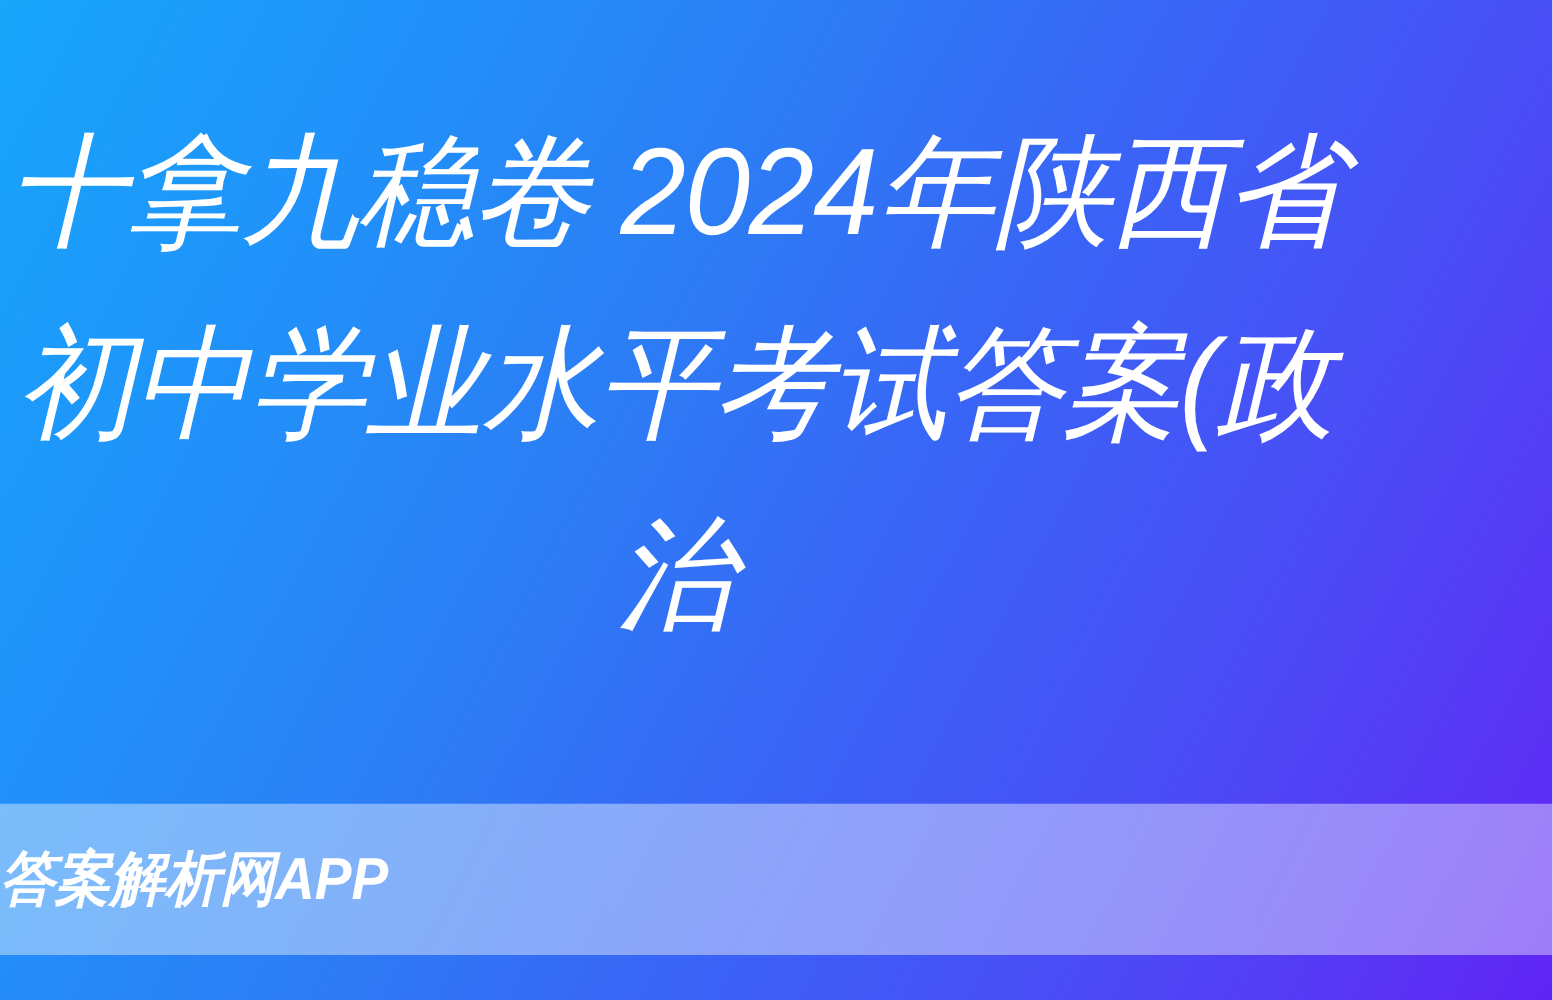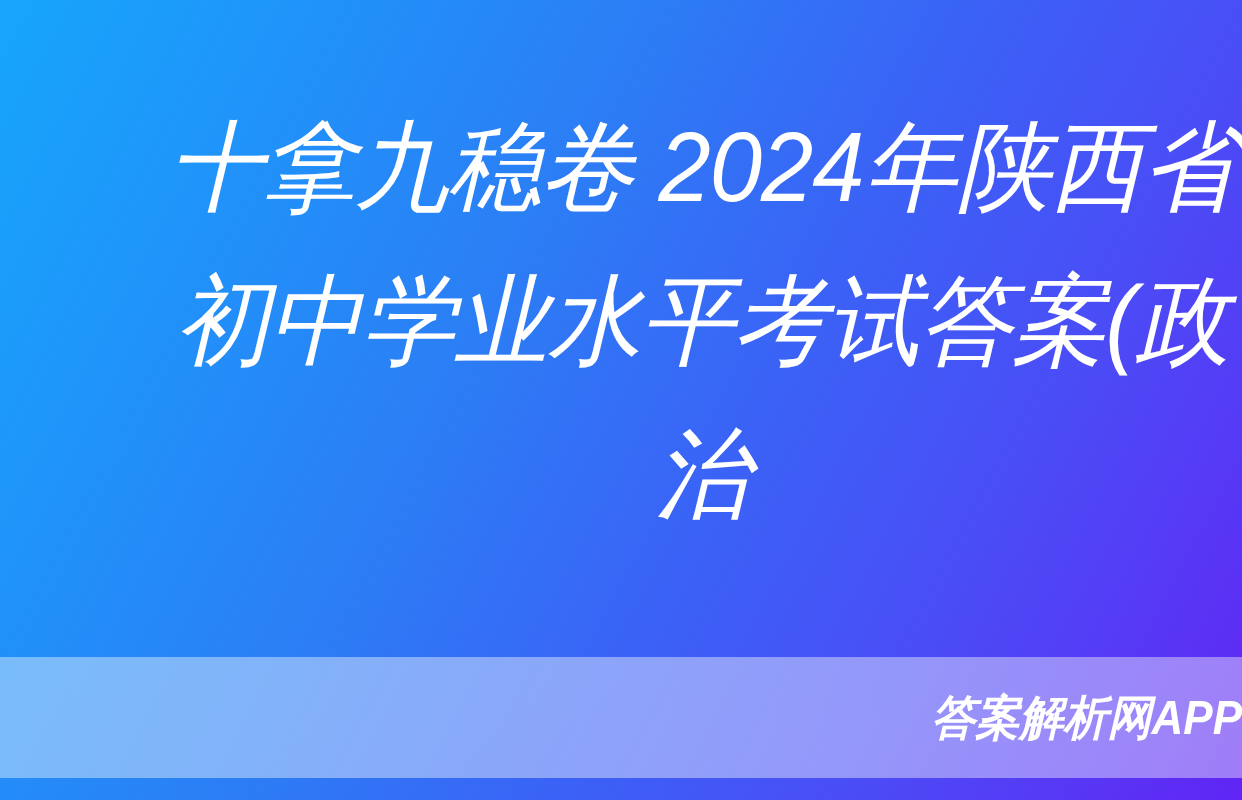--- a/index.html
+++ b/index.html
@@ -22,26 +22,26 @@
       #1f94fa 18%,
       #2b7ff5 38%,
       #3a63f6 58%,
       #4a4df6 76%,
       #5a33f5 92%,
       #6024f4 100%);
   }
   .title-area {
     position: absolute;
     left: 0;
-    top: 14px;
+    top: 0;
     width: 1242px;
     height: 614px;
     display: flex;
     align-items: center;
-    justify-content: flex-end;
+    justify-content: flex-start;
   }
   .title-text {
     width: 1080px;
     margin: 0;
     padding: 0;
     color: #ffffff;
     font-size: 94px;
     line-height: 146px;
     font-weight: 500;
     font-style: italic;
@@ -49,30 +49,30 @@
     letter-spacing: -1px;
     transform: scale(1.0, 1.05);
     transform-origin: center center;
     white-space: normal;
     word-break: break-all;
     text-rendering: geometricPrecision;
   }
   .footer-band {
     position: absolute;
     left: 0;
-    top: 657px;
+    top: 643px;
     width: 1242px;
     height: 121px;
     background: linear-gradient(100deg,
       rgba(255,255,255,0.40) 0%,
       rgba(255,255,255,0.42) 50%,
       rgba(255,255,255,0.40) 100%);
     display: flex;
     align-items: center;
-    justify-content: flex-end;
+    justify-content: flex-start;
   }
   .footer-text {
     color: #ffffff;
     font-size: 44px;
     line-height: 46px;
     font-weight: bold;
     font-style: italic;
     letter-spacing: 0px;
     text-align: center;
     transform: scale(1.0, 1.08);

